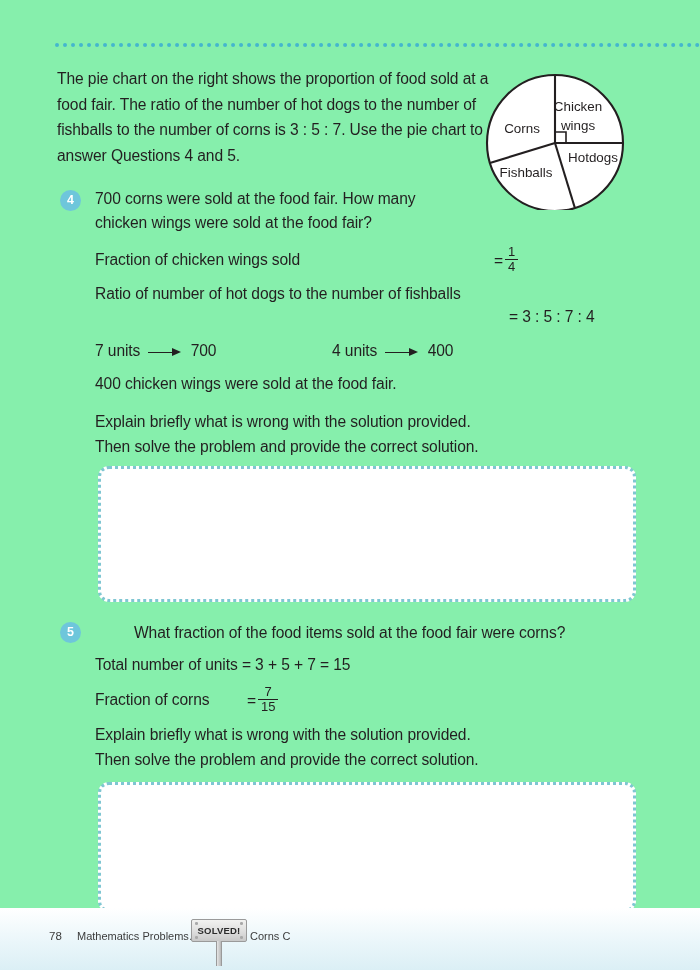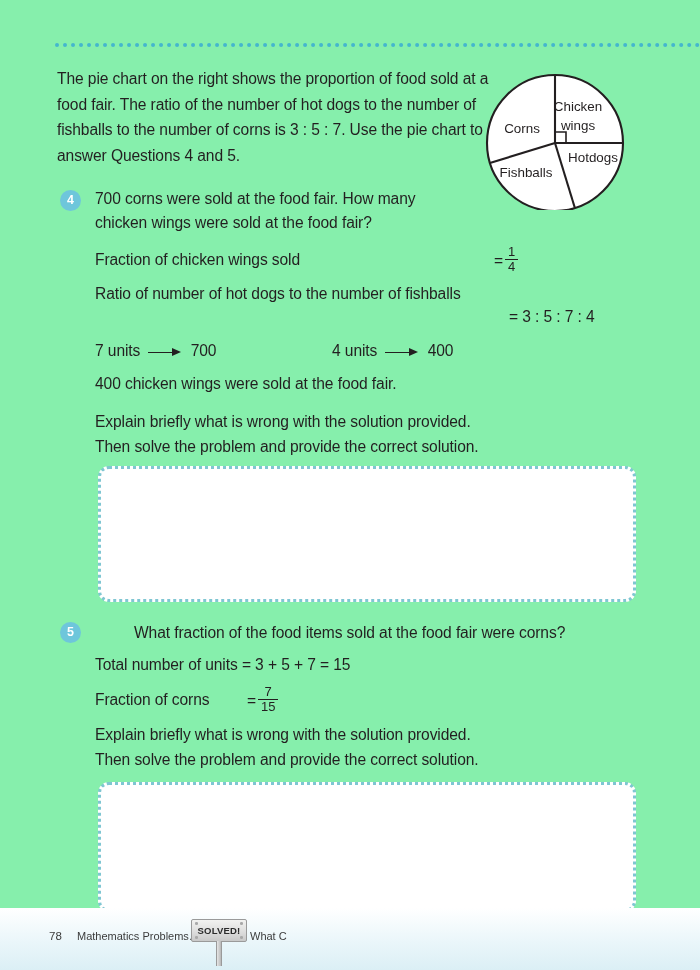--- a/index.html
+++ b/index.html
@@ -309,15 +309,15 @@
   <div class="logo">
     <div class="board"></div>
     <div class="board-text">SOLVED!</div>
     <div class="screw" style="left:4px; top:3px;"></div>
     <div class="screw" style="left:49px; top:3px;"></div>
     <div class="screw" style="left:4px; top:17px;"></div>
     <div class="screw" style="left:49px; top:17px;"></div>
     <div class="post"></div>
   </div>
 
-  <div class="book-c">What C</div>
+  <div class="book-c">Corns C</div>
 
 </div>
 
 </body></html>

